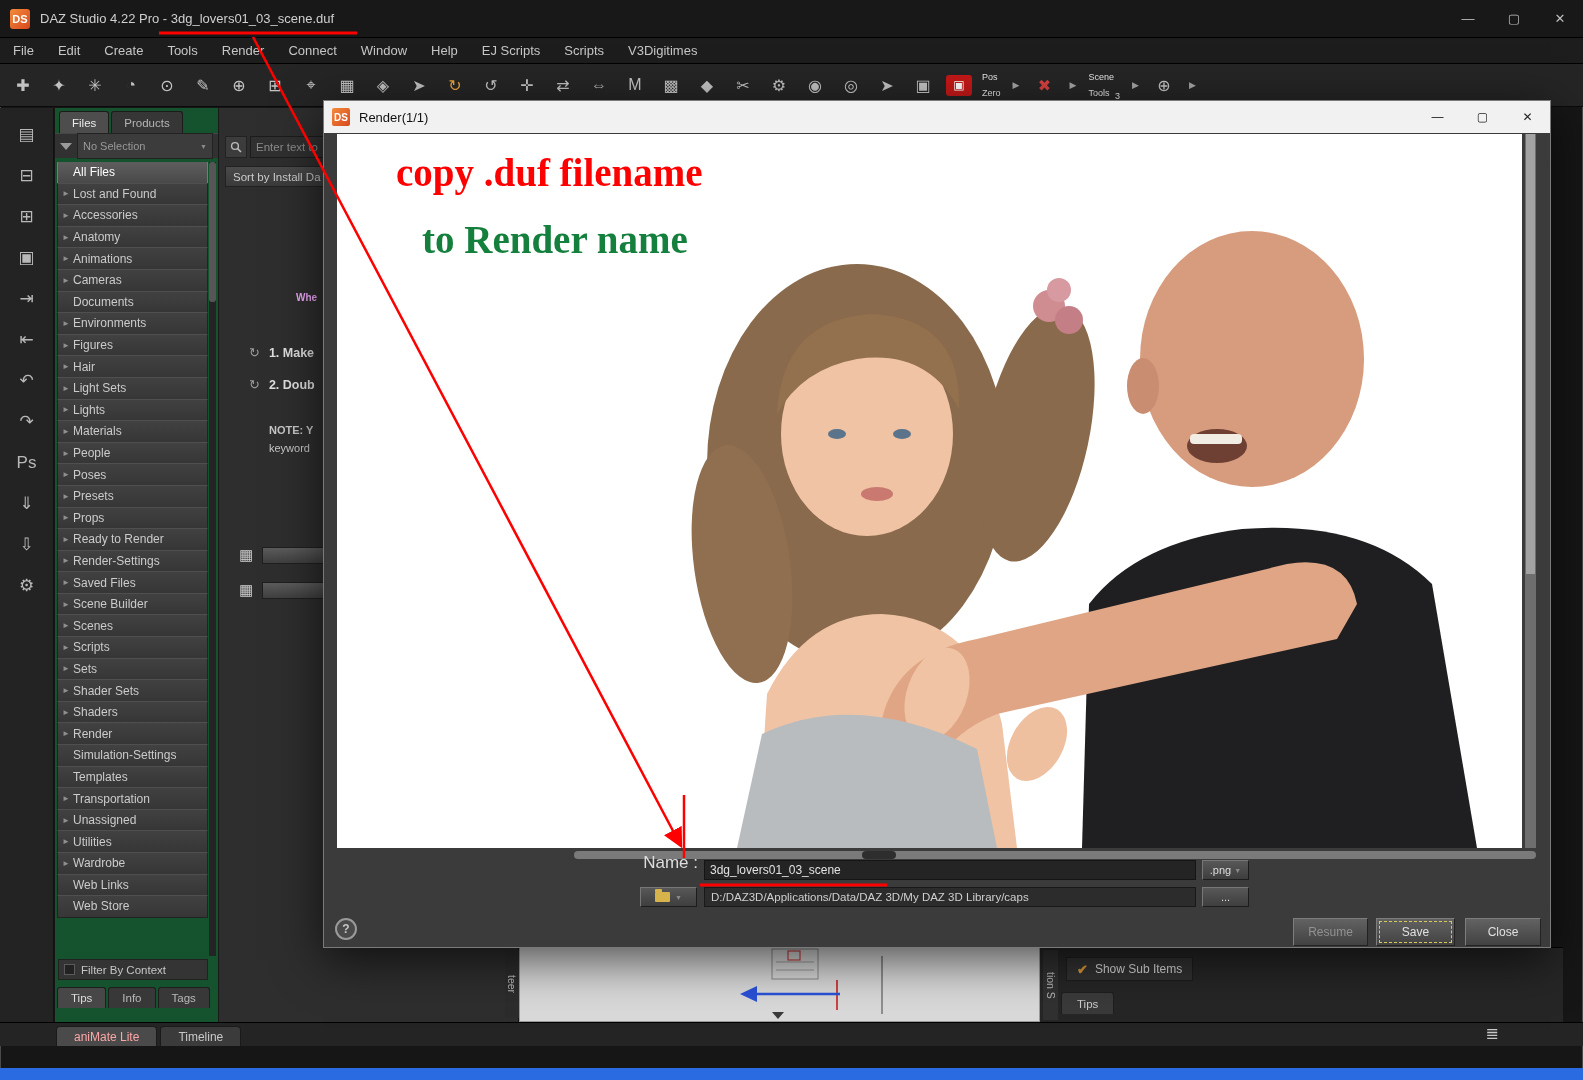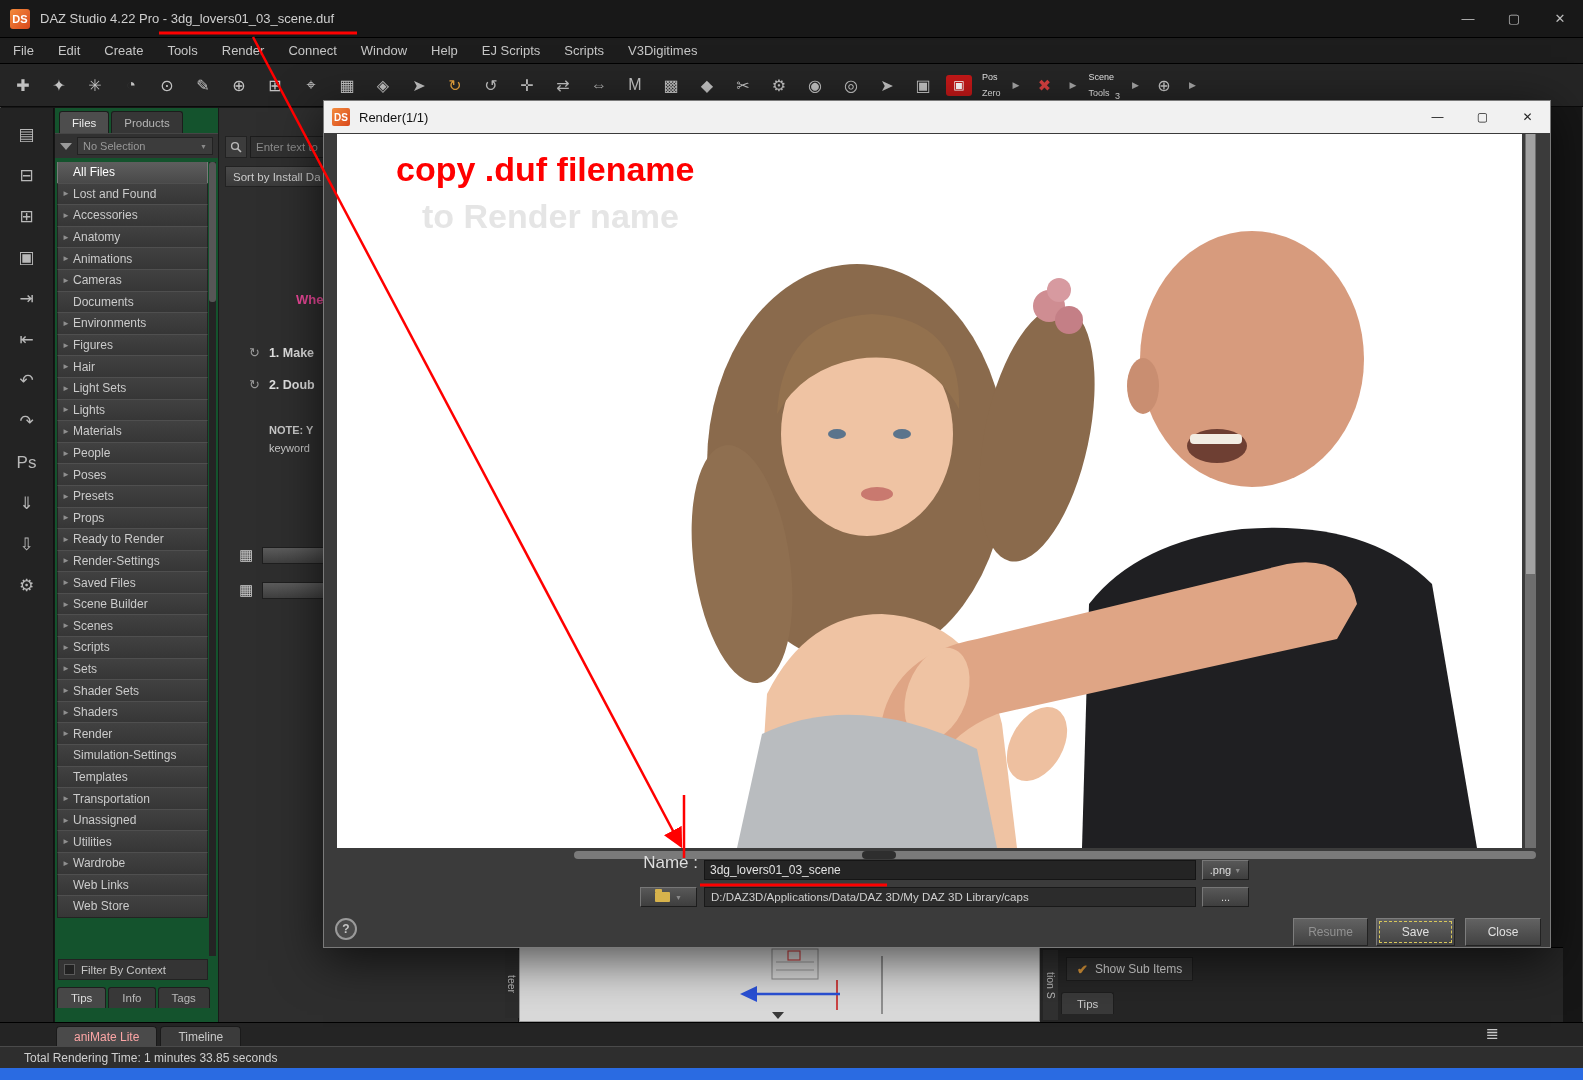--- a/index.html
+++ b/index.html
@@ -31,42 +31,42 @@
   .iconstrip{position:absolute;top:108px;left:0;width:54px;bottom:58px;background:#232323;display:flex;flex-direction:column;align-items:center;padding-top:12px;gap:12px;border-right:1px solid #111}
   .strip-icon{width:34px;height:29px;color:#b8b8b8;font-size:17px;display:flex;align-items:center;justify-content:center}
 
   
   .tree-panel{position:absolute;left:55px;top:108px;width:163px;bottom:58px;background:#14532d}
   .cl-tabs{display:flex;height:22px;margin:3px 0 0 4px;gap:2px}
   .cl-tab{padding:0 12px;font-size:11.5px;color:#b5b5b5;background:#363636;display:flex;align-items:center;border:1px solid #1c1c1c;border-bottom:none;border-radius:3px 3px 0 0}
   .cl-tab.active{background:#4d4d4d;color:#ececec}
   .filter-row{display:flex;align-items:center;height:25px;padding:0 5px;gap:5px;background:#313131;border-top:1px solid #454545}
   .funnel{width:0;height:0;border-left:6px solid transparent;border-right:6px solid transparent;border-top:7px solid #9a9a9a}
-  .filter-dd{flex:1;height:18px;background:#3c3c3c;border:1px solid #222;display:flex;align-items:center;justify-content:space-between;padding:4px 5px;font-size:11px;color:#999}
+  .filter-dd{flex:1;height:18px;background:#3c3c3c;border:1px solid #222;display:flex;align-items:center;justify-content:space-between;padding:12px 5px;font-size:11px;color:#999}
   .dd-arrow{font-size:7px;color:#8a8a8a}
   .tree{position:absolute;top:54px;left:2px;right:10px;bottom:66px;overflow:hidden}
   .tree-row{height:22.6px;display:flex;align-items:center;background:linear-gradient(#414141,#363636);border:1px solid #232323;border-top-color:#4f4f4f;font-size:12px;color:#cbcbcb;padding-left:4px;margin-top:-1px}
   .tree-row.selected{background:linear-gradient(#5e5e5e,#494949);color:#fff;border-color:#7a7a7a}
   .tree-arrow{width:11px;font-size:8px;color:#8f8f8f;flex:0 0 auto}
   .tree-scrollbar{position:absolute;top:54px;right:2px;width:7px;bottom:66px;background:#242424}
   .tree-thumb{position:absolute;top:0;left:0;right:0;height:140px;background:#565656;border-radius:3px}
   .fbc-row{position:absolute;left:3px;right:10px;bottom:42px;height:21px;display:flex;align-items:center;gap:6px;background:#343434;border:1px solid #222;font-size:11.5px;color:#c5c5c5;padding-left:5px}
   .checkbox{width:11px;height:11px;background:#222;border:1px solid #5a5a5a}
   .cl-bottom-tabs{position:absolute;left:2px;bottom:14px;display:flex;gap:2px;height:21px}
   .btab{padding:0 13px;background:#383838;color:#b8b8b8;font-size:11.5px;display:flex;align-items:center;border:1px solid #1e1e1e;border-bottom:none;border-radius:3px 3px 0 0}
   .btab:first-child{background:#474747;color:#ddd}
 
   
   .mid-panel{position:absolute;left:218px;top:108px;width:300px;bottom:58px;background:#2e2e2e;border-left:1px solid #1a1a1a;overflow:hidden}
   .search-row{position:absolute;top:28px;left:6px;display:flex;gap:3px;align-items:center}
   .mag{width:22px;height:22px;background:#3c3c3c;border:1px solid #222;display:flex;align-items:center;justify-content:center}
   .search-input{width:238px;height:22px;background:#303030;border:1px solid #1c1c1c;color:#ddd;font-size:11.5px;padding:0 5px;font-family:"Liberation Sans",sans-serif}
   .search-input::placeholder{color:#8b8b8b}
   .sort-bar{position:absolute;top:58px;left:6px;width:272px;height:21px;background:linear-gradient(#4a4a4a,#3a3a3a);border:1px solid #222;color:#ccc;font-size:11.5px;display:flex;align-items:center;padding:0 7px}
-  .mp-heading{position:absolute;top:184px;left:77px;font-weight:bold;font-size:13px;color:#ec4899}
+  .mp-heading{position:absolute;top:184px;left:77px;font-weight:bold;font-size:10px;color:#f0abfc}
   .mp-step{position:absolute;left:30px;display:flex;align-items:center;gap:9px;font-size:12.5px;color:#dedede;font-weight:bold}
   .s1{top:237px}.s2{top:269px}
   .circ{color:#999;font-size:13px;font-weight:normal}
   .mp-note{position:absolute;left:50px;font-size:11px;color:#c7c7c7}
   .n1{top:316px;font-weight:bold}.n2{top:334px}
   .film-row{position:absolute;left:20px;display:flex;align-items:center;gap:9px}
   .f1{top:438px}.f2{top:473px}
   .film{color:#cfcfcf;font-size:15px}
   .film-btn{width:226px;height:17px;background:linear-gradient(#5c5c5c,#3f3f3f);border:1px solid #1f1f1f}
 
@@ -112,21 +112,21 @@
   .dlg-browse{position:absolute;left:878px;top:786px;width:47px;height:20px;font-size:11px}
   .dlg-help{position:absolute;left:11px;top:817px;width:22px;height:22px;border-radius:50%;border:2px solid #9a9a9a;color:#c6c6c6;display:flex;align-items:center;justify-content:center;font-size:12px;font-weight:bold;background:#4a4a4a}
   .btn{height:28px;background:linear-gradient(#626262,#424242);border:1px solid #222;border-top-color:#7d7d7d;border-left-color:#7d7d7d;color:#e0e0e0;font-size:12px;display:flex;align-items:center;justify-content:center}
   .btn-resume{position:absolute;right:182px;top:817px;width:75px;color:#919191}
   .btn-save{position:absolute;right:95px;top:817px;width:79px}
   .btn-save::after{content:"";position:absolute;inset:2px;border:1px dashed #d8c75a}
   .btn-close{position:absolute;right:9px;top:817px;width:76px}
 
   
   .overlay{position:absolute;left:0;top:0;width:1583px;height:1080px;z-index:40;pointer-events:none}
-  .anno-text{position:absolute;z-index:41;color:#ff0000;font-family:Liberation Sans, sans-serif;font-size:34px;font-weight:bold;pointer-events:none;white-space:nowrap}
+  .anno-text{position:absolute;z-index:41;color:#ff0000;font-family:Liberation Serif, serif;font-size:39px;font-weight:bold;pointer-events:none;white-space:nowrap}
   .anno1{left:396px;top:150px}
   .anno2{left:422px;top:197px}
 </style>
 </head>
 <body>
 
 <div class="app">
 
   <div class="titlebar">
     <div class="logo">DS</div>
@@ -440,23 +440,20 @@
     </div>
     <div class="tips-tab">Tips</div>
   </div>
 
   <div class="animate-bar">
     <div class="abar-tab">aniMate Lite</div>
     <div class="abar-tab">Timeline</div>
   </div>
   <div class="notes-icon">≣</div>
 
-  <div class="statusbar">
-    <span>Total Rendering Time: 1 minutes 33.85 seconds</span>
-  </div>
   <div class="taskbar-strip"></div>
 
   <div class="dialog">
     <div class="dlg-title">
       <div class="dlg-logo">DS</div>
       <div class="dlg-title-text">Render(1/1)</div>
       <div class="dlg-controls">
         <div class="dlg-btn">—</div>
         <div class="dlg-btn">▢</div>
         <div class="dlg-btn">✕</div>
@@ -519,15 +516,15 @@
       <marker id="arrowhead" markerWidth="9" markerHeight="8" refX="7" refY="4" orient="auto">
           <path d="M0,0 L8,4 L0,8 Z" fill="#ff0000"></path>
         </marker>
     </defs>
     <line class="anno-stroke" x1="159" y1="33" x2="357" y2="33" stroke="#ff0000" stroke-width="3"></line>
     <line class="anno-stroke" x1="253" y1="37" x2="681" y2="846" stroke="#ff0000" stroke-width="2.5" marker-end="url(#arrowhead)"></line>
     <line class="anno-stroke" x1="684" y1="795" x2="684" y2="858" stroke="#ff0000" stroke-width="2.5"></line>
     <line class="anno-stroke" x1="700" y1="885" x2="887" y2="885" stroke="#ff0000" stroke-width="3"></line>
   </svg>
   <div class="anno-text anno1" style="color: rgb(255, 0, 0);">copy .duf filename</div>
-  <div class="anno-text anno2" style="color: #e5e5e5;">to Render name</div>
+  <div class="anno-text anno2" style="color: #15803d; margin-top: 20px;">to Render name</div>
 
 </div>
 
 </body></html>

